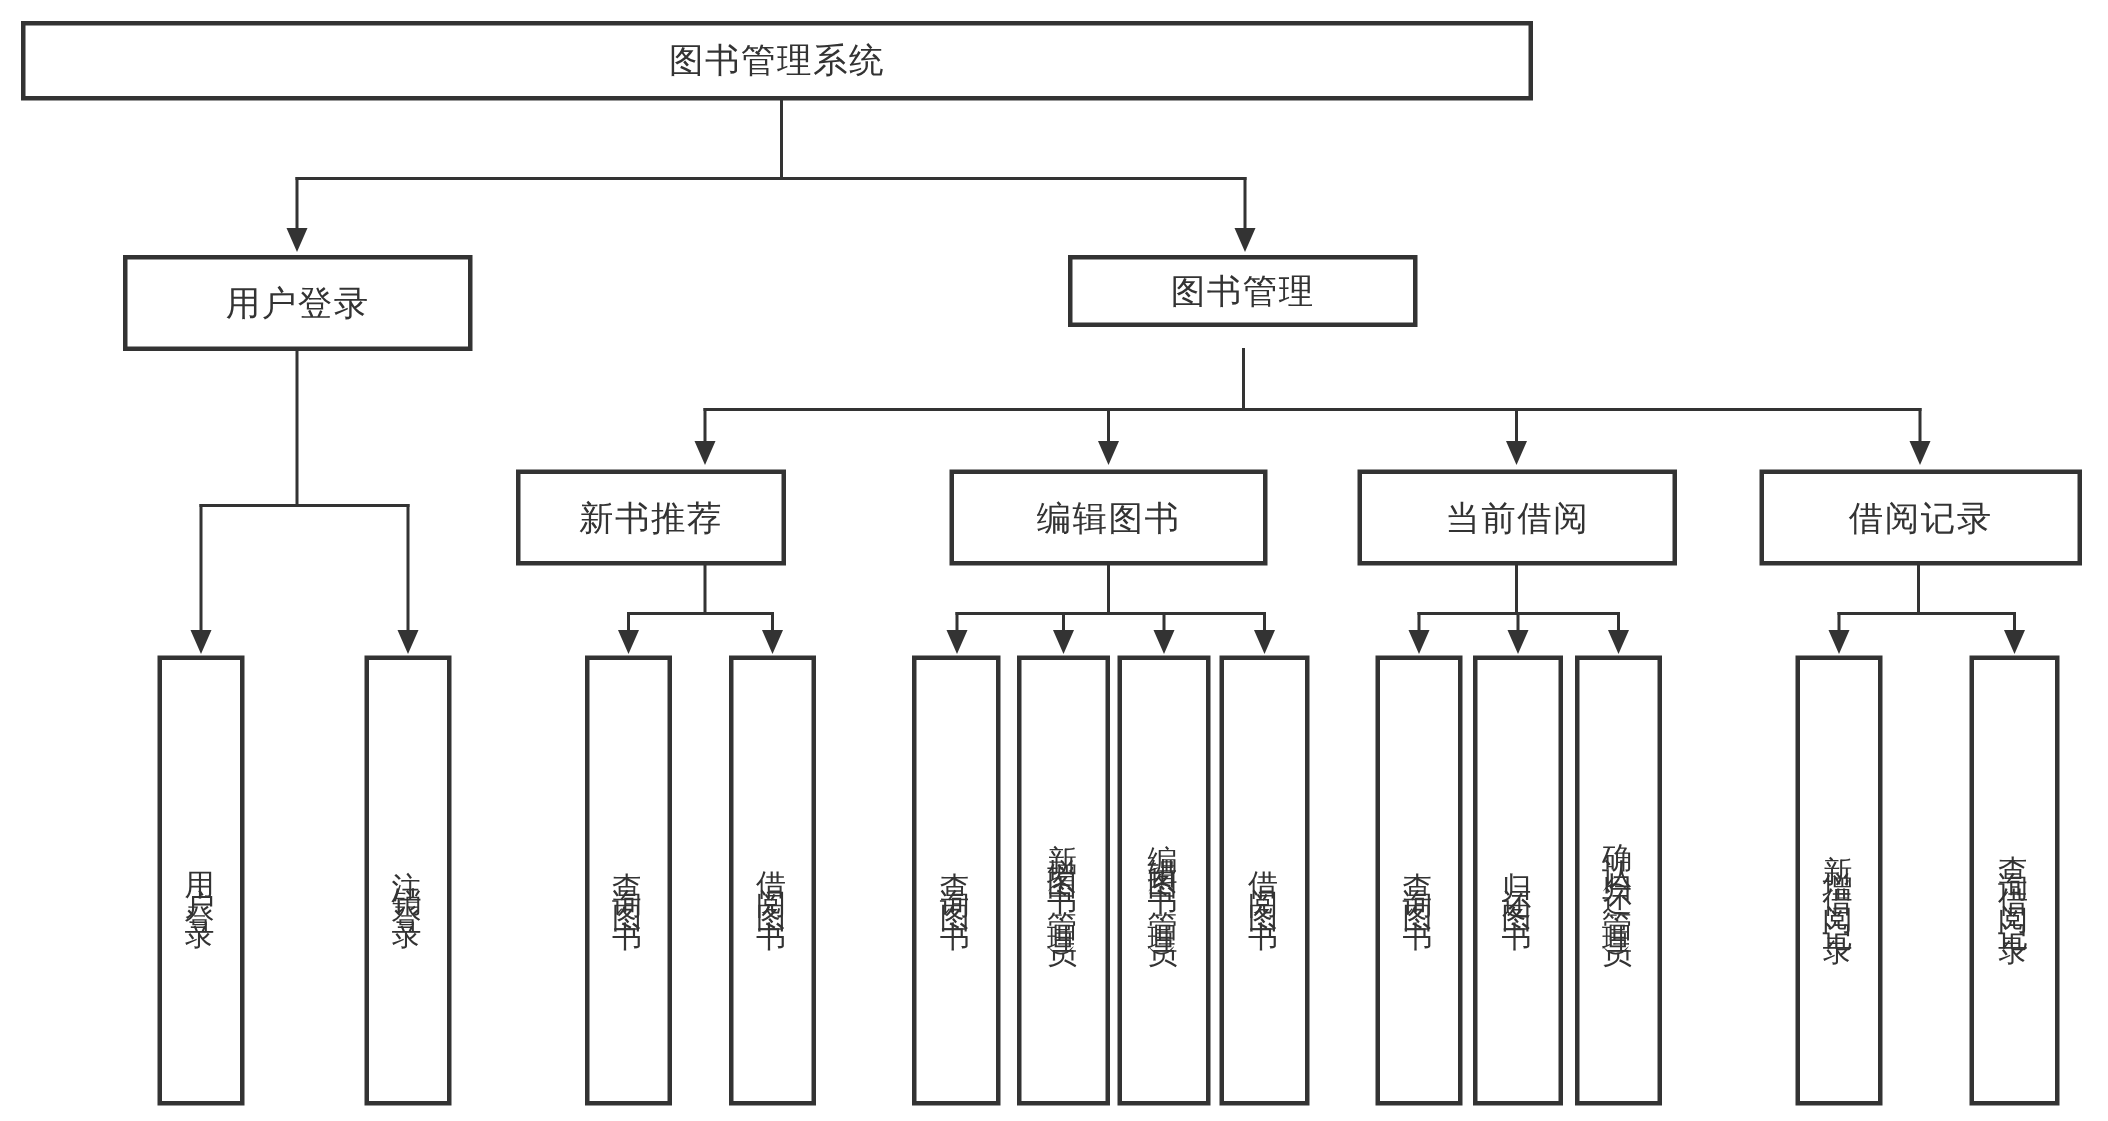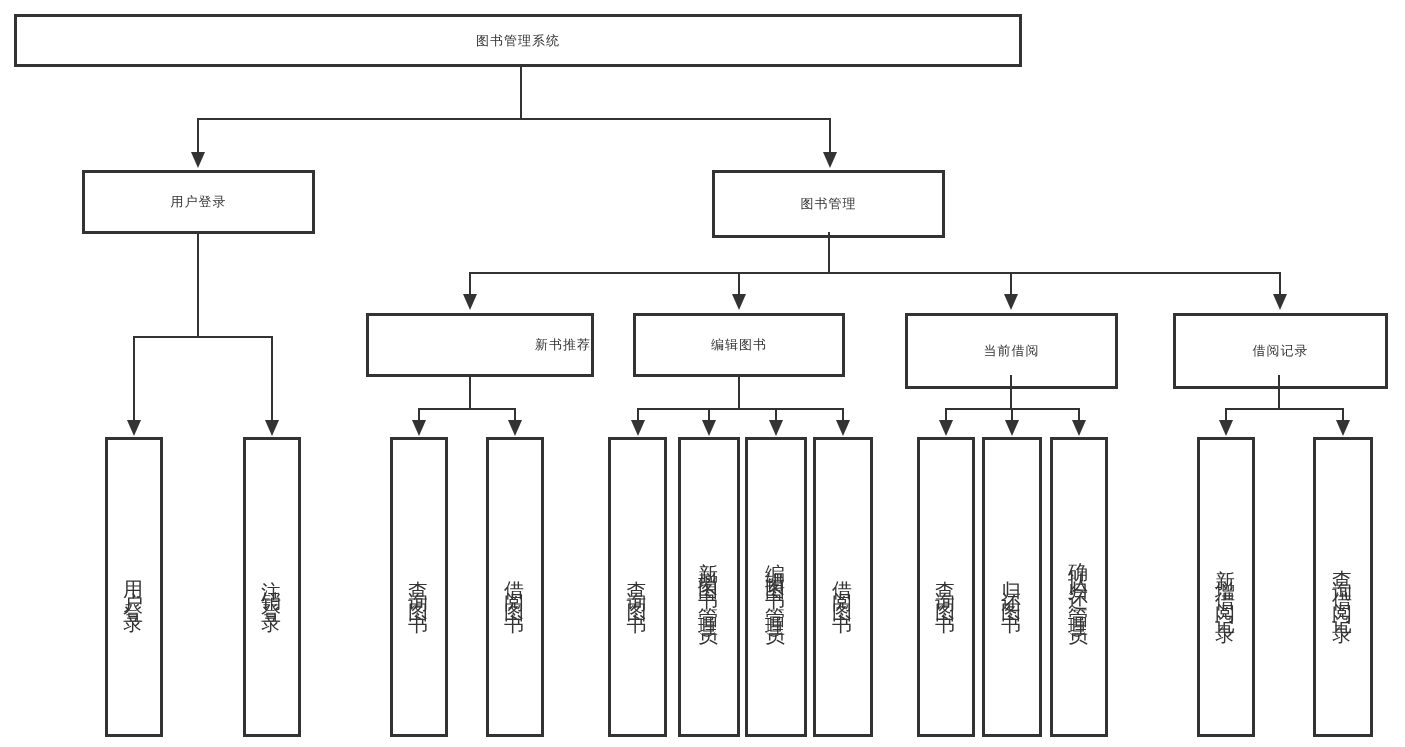--- a/index.html
+++ b/index.html
@@ -3,21 +3,21 @@
 <meta charset="utf-8">
 <style>
   html,body{margin:0;padding:0;background:#ffffff;}
   .stage{
     position:relative;width:1405px;height:747px;background:#ffffff;overflow:hidden;
     font-family:"DejaVu Sans","Liberation Sans",sans-serif;color:#333333;
   }
   .hbox{
     position:absolute;box-sizing:border-box;border:3px solid #333333;background:#ffffff;
     display:flex;align-items:center;justify-content:center;
-    font-size:13px;letter-spacing:1px;color:#333333;
+    font-size:23px;letter-spacing:1px;color:#333333;
   }
   .vbox{
     position:absolute;box-sizing:border-box;border:3px solid #333333;background:#ffffff;
     display:flex;align-items:center;justify-content:center;
     writing-mode:vertical-rl;font-size:20px;letter-spacing:11px;color:#333333;
   }
   .vline{position:absolute;width:2px;background:#333333;}
   .hline{position:absolute;height:2px;background:#333333;}
   .arrow{
     position:absolute;width:0;height:0;
@@ -34,37 +34,37 @@
 <div class="stage">
 
   <div class="hbox" style="left:14px;top:14px;width:1008px;height:53px;">
     <span>图书管理系统</span>
   </div>
 
   <div class="hbox" style="left:82px;top:170px;width:233px;height:64px;">
     <span>用户登录</span>
   </div>
 
-  <div class="hbox" style="left:712px;top:170px;width:233px;height:68px;align-items:center;">
+  <div class="hbox" style="left:712px;top:170px;width:233px;height:48px;align-items:center;">
     <span>图书管理</span>
   </div>
 
-  <div class="hbox" style="left:366px;top:313px;width:228px;height:64px;justify-content:flex-end;">
+  <div class="hbox" style="left:344px;top:313px;width:180px;height:64px;">
     <span>新书推荐</span>
   </div>
 
   <div class="hbox" style="left:633px;top:313px;width:212px;height:64px;">
     <span>编辑图书</span>
   </div>
 
-  <div class="hbox" style="left:905px;top:313px;width:213px;height:76px;">
+  <div class="hbox" style="left:905px;top:313px;width:213px;height:64px;">
     <span>当前借阅</span>
   </div>
 
-  <div class="hbox" style="left:1173px;top:313px;width:215px;height:76px;">
+  <div class="hbox" style="left:1173px;top:313px;width:215px;height:64px;">
     <span>借阅记录</span>
   </div>
 
   <div class="vbox" style="left:105px;top:437px;width:58px;height:300px;">
     <span>用户登录</span>
   </div>
   <div class="vbox" style="left:243px;top:437px;width:58px;height:300px;">
     <span>注销登录</span>
   </div>
 

